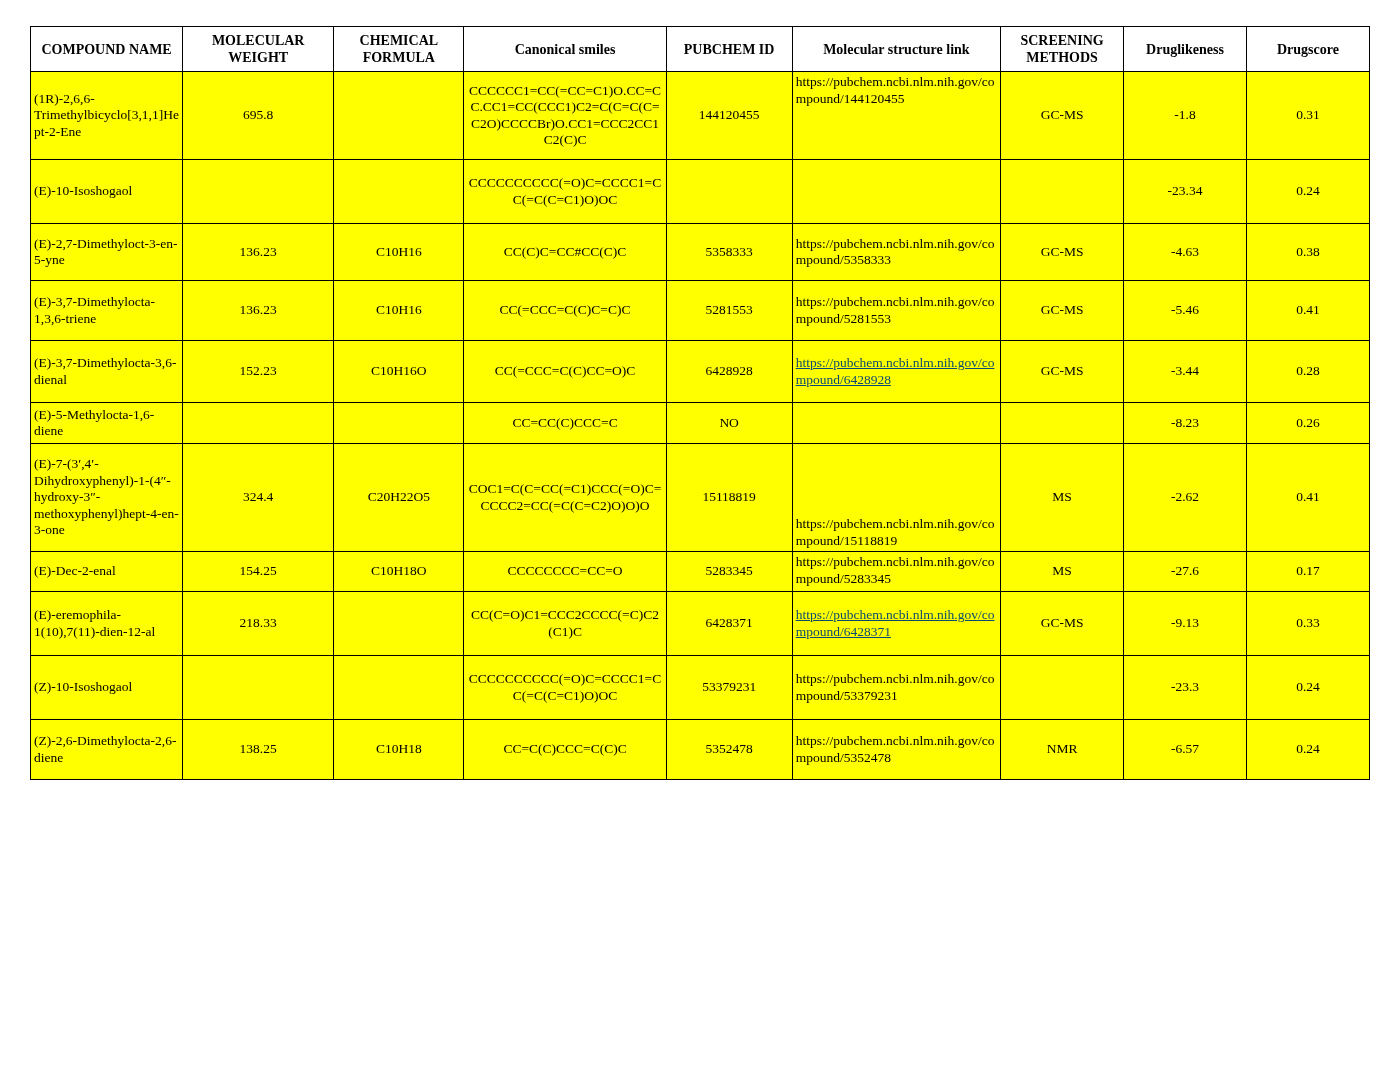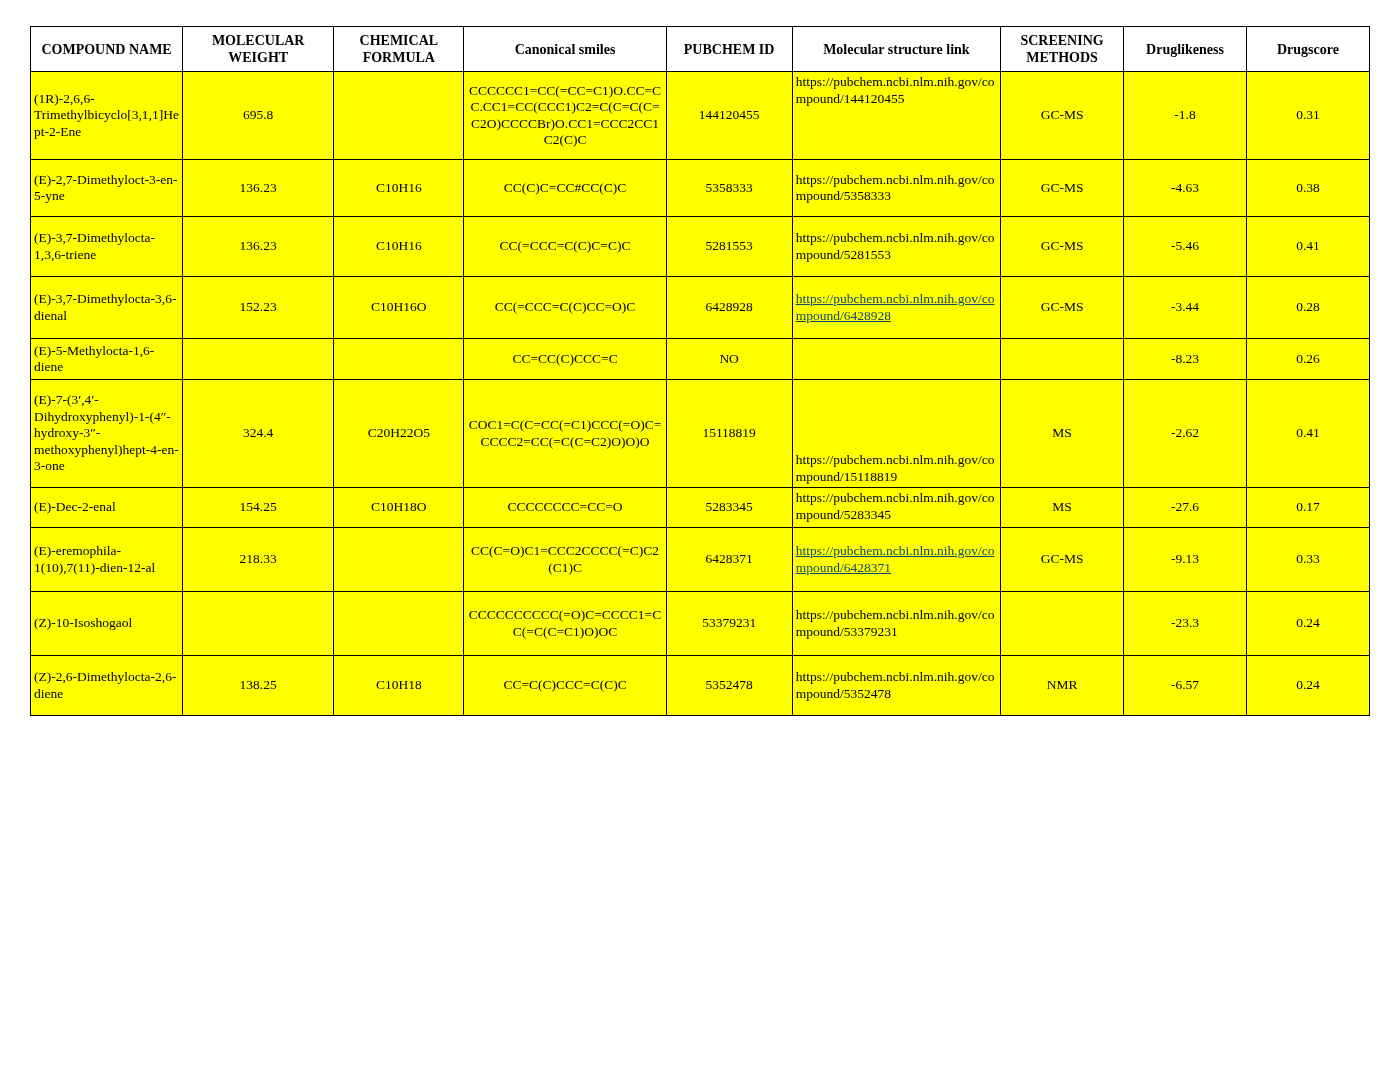--- a/index.html
+++ b/index.html
@@ -121,20 +121,31 @@
         <td class="center">695.8</td>
         <td class="center"></td>
         <td class="smiles">CCCCCC1=CC(=CC=C1)O.CC=CC.CC1=CC(CCC1)C2=C(C=C(C=C2O)CCCCBr)O.CC1=CCC2CC1C2(C)C</td>
         <td class="center">144120455</td>
         <td class="link top"><a class="plain" href="#">https://pubchem.ncbi.nlm.nih.gov/compound/144120455</a></td>
         <td class="center">GC-MS</td>
         <td class="center">-1.8</td>
         <td class="center">0.31</td>
       </tr>
 
+      <tr style="height:64px">
+        <td class="name">(E)-10-Isoshogaol</td>
+        <td class="center"></td>
+        <td class="center"></td>
+        <td class="smiles">CCCCCCCCCC(=O)C=CCCC1=CC(=C(C=C1)O)OC</td>
+        <td class="center"></td>
+        <td class="link top"><a class="plain" href="#"></a></td>
+        <td class="center"></td>
+        <td class="center">-23.34</td>
+        <td class="center">0.24</td>
+      </tr>
 
       <tr style="height:57px">
         <td class="name">(E)-2,7-Dimethyloct-3-en-5-yne</td>
         <td class="center">136.23</td>
         <td class="center">C10H16</td>
         <td class="smiles">CC(C)C=CC#CC(C)C</td>
         <td class="center">5358333</td>
         <td class="link"><a class="plain" href="#">https://pubchem.ncbi.nlm.nih.gov/compound/5358333</a></td>
         <td class="center">GC-MS</td>
         <td class="center">-4.63</td>

